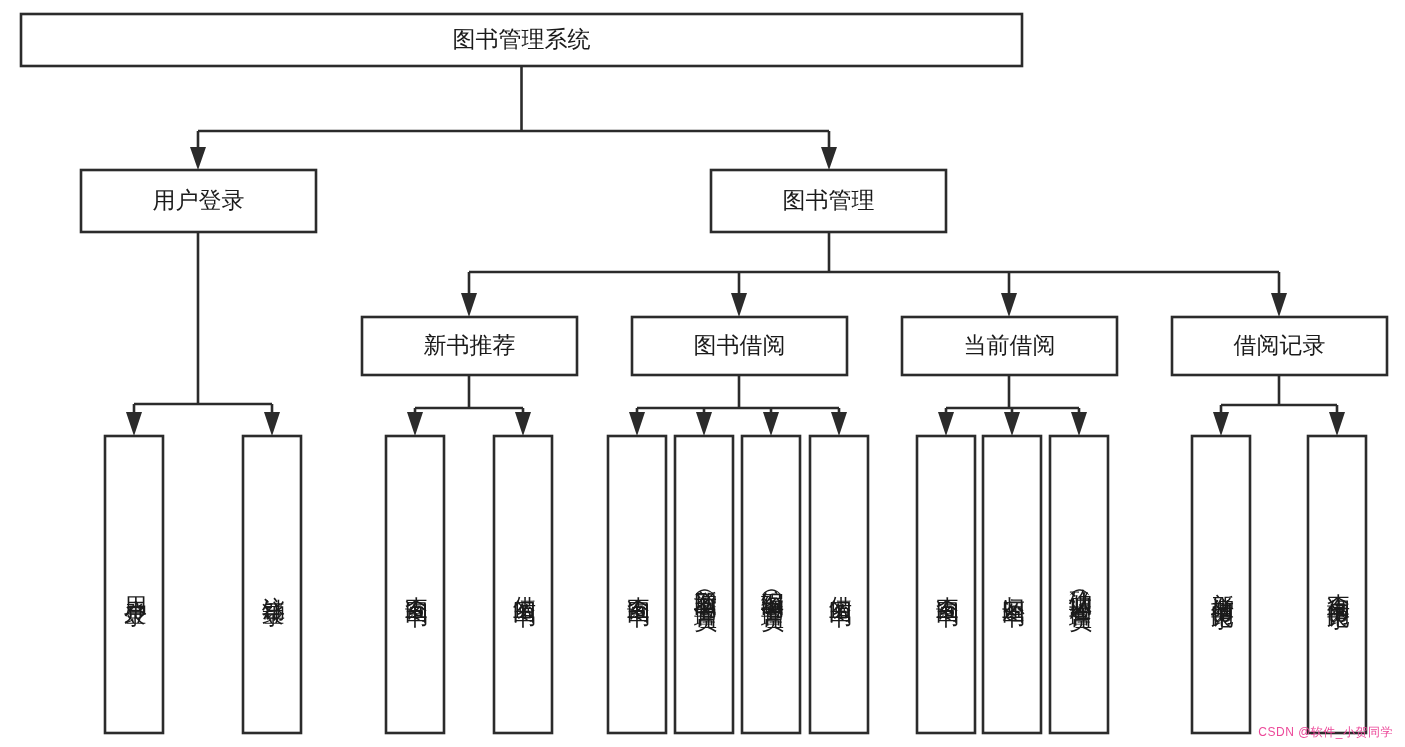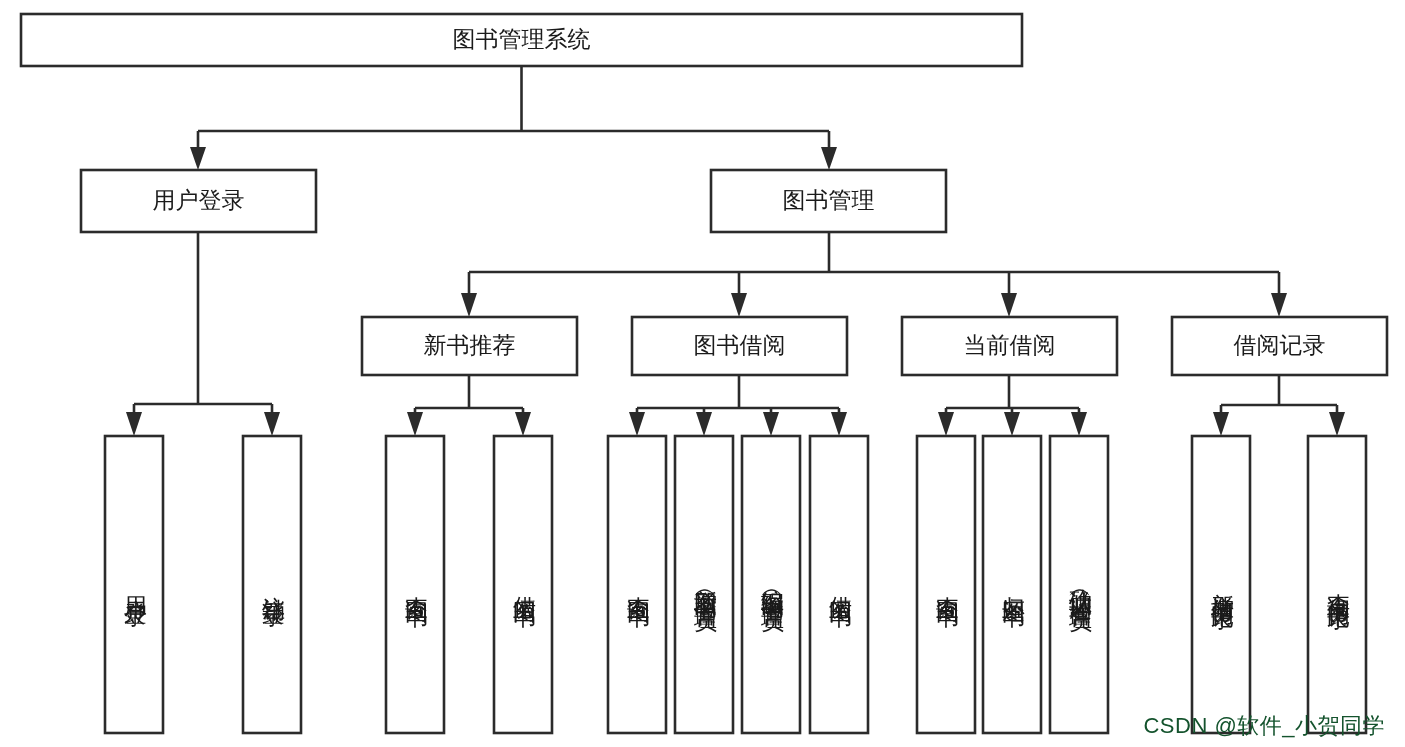--- a/index.html
+++ b/index.html
@@ -51,25 +51,25 @@
     font-size: 23px;
   }
   .node-label.vertical {
     font-size: 23px;
     writing-mode: vertical-rl;
     text-orientation: upright;
     letter-spacing: 3px;
   }
   .watermark {
     position: absolute;
-    right: 20px;
+    right: 12px;
     bottom: 6px;
     font-family: "Liberation Sans", "DejaVu Sans", sans-serif;
-    font-size: 22px;
-    color: #14532d;
+    font-size: 12px;
+    color: #ec4899;
     letter-spacing: 0.5px;
     white-space: nowrap;
     pointer-events: none;
   }
 </style>
 </head>
 <body>
 
 <div id="diagram-root">
   <svg class="flowchart" viewBox="0 0 1405 747" xmlns="http://www.w3.org/2000/svg">

